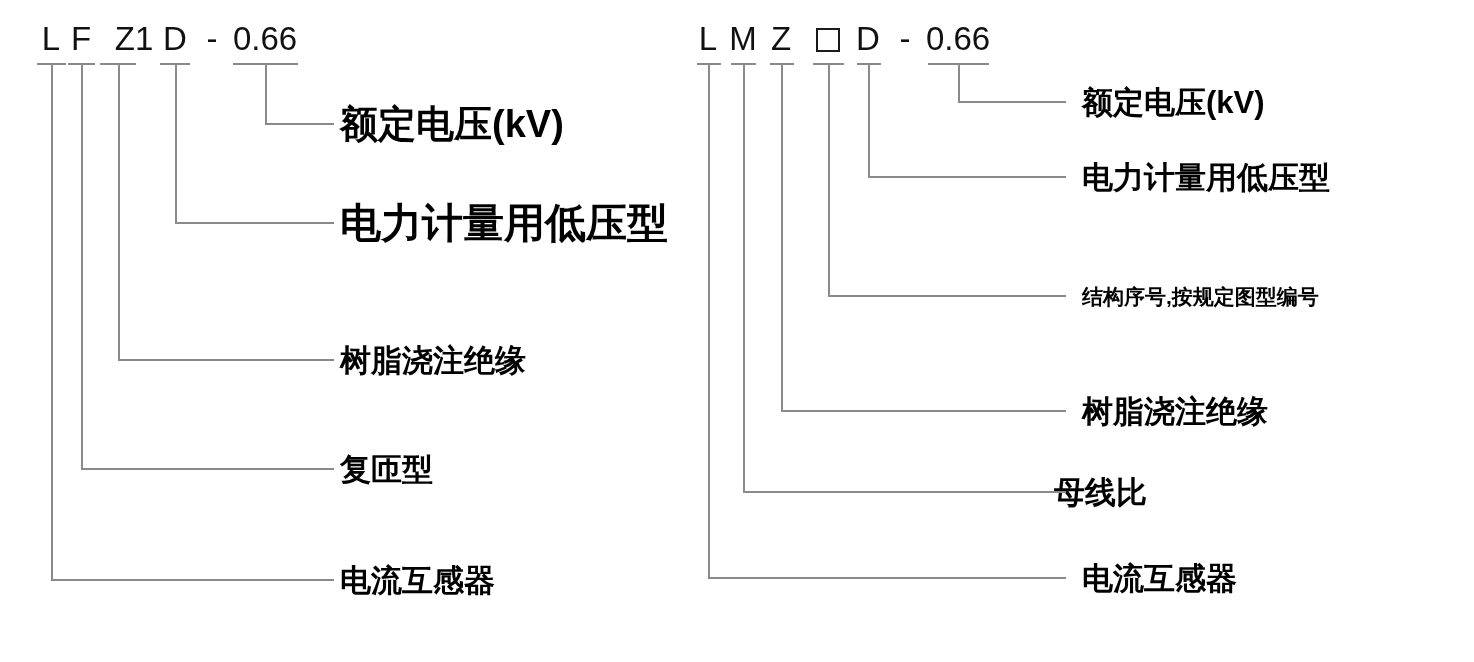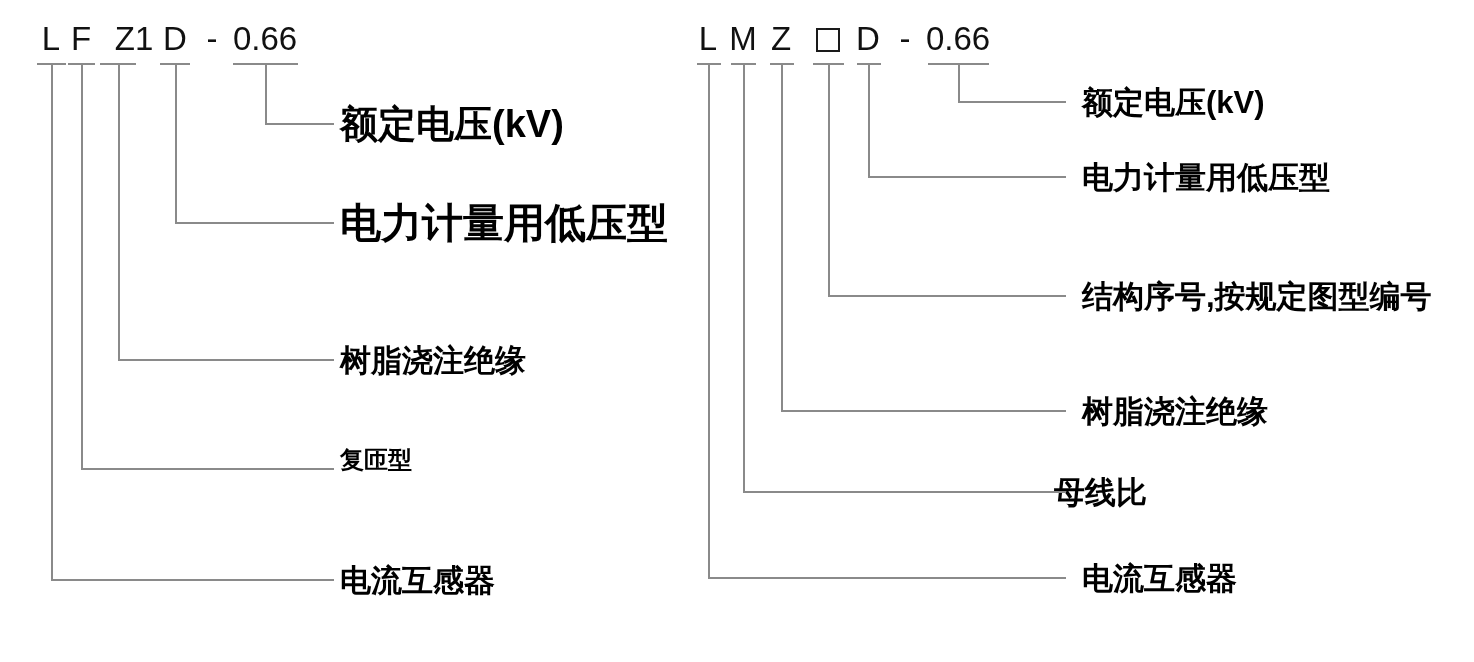--- a/index.html
+++ b/index.html
@@ -70,38 +70,38 @@
     <span class="code-char" style="left:51px">L</span>
     <span class="code-char" style="left:81px">F</span>
     <span class="code-char" style="left:134px">Z1</span>
     <span class="code-char" style="left:175px">D</span>
     <span class="code-char" style="left:212px">-</span>
     <span class="code-char" style="left:265px">0.66</span>
 
     <span class="lbl" style="left:340px; top:125px; font-size:38px">额定电压(kV)</span>
     <span class="lbl" style="left:340px; top:224px; font-size:41px">电力计量用低压型</span>
     <span class="lbl" style="left:340px; top:361px; font-size:31px">树脂浇注绝缘</span>
-    <span class="lbl" style="left:340px; top:460px; font-size:24px">复匝型</span>
+    <span class="lbl" style="left:340px; top:470px; font-size:31px">复匝型</span>
     <span class="lbl" style="left:340px; top:581px; font-size:31px">电流互感器</span>
   </section>
 
   <section>
 
     <span class="code-char" style="left:708px">L</span>
     <span class="code-char" style="left:743px">M</span>
     <span class="code-char" style="left:781px">Z</span>
 
     <span class="box-symbol"></span>
     <span class="code-char" style="left:868px">D</span>
     <span class="code-char" style="left:905px">-</span>
     <span class="code-char" style="left:958px">0.66</span>
 
     <span class="lbl" style="left:1082px; top:103px; font-size:31px">额定电压(kV)</span>
     <span class="lbl" style="left:1082px; top:178px; font-size:31px">电力计量用低压型</span>
-    <span class="lbl" style="left:1082px; top:297px; font-size:31px">结构序号,按规定图型编号</span>
+    <span class="lbl" style="left:1082px; top:297px; font-size:21px">结构序号,按规定图型编号</span>
     <span class="lbl" style="left:1082px; top:412px; font-size:31px">树脂浇注绝缘</span>
     <span class="lbl" style="left:1054px; top:493px; font-size:31px">母线比</span>
     <span class="lbl" style="left:1082px; top:579px; font-size:31px">电流互感器</span>
   </section>
 
   <div id="lines">
       <div class="underline" style="left: 37px; top: 63px; width: 29px;"></div>
       <div class="underline" style="left: 68px; top: 63px; width: 27px;"></div>
       <div class="underline" style="left: 100px; top: 63px; width: 36px;"></div>
       <div class="underline" style="left: 160px; top: 63px; width: 30px;"></div>

